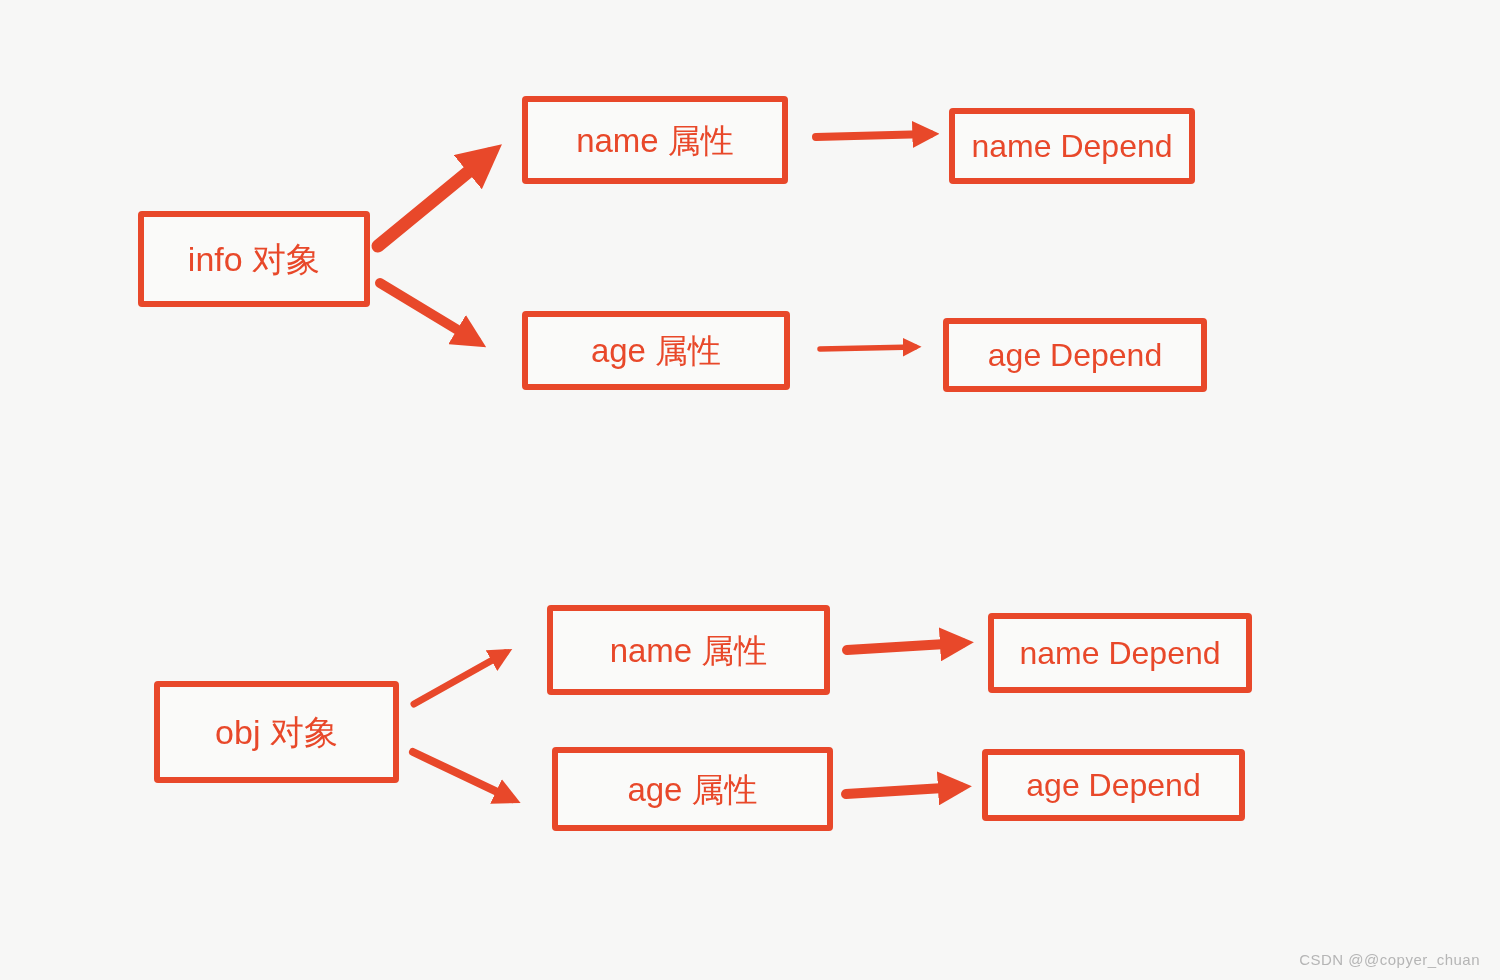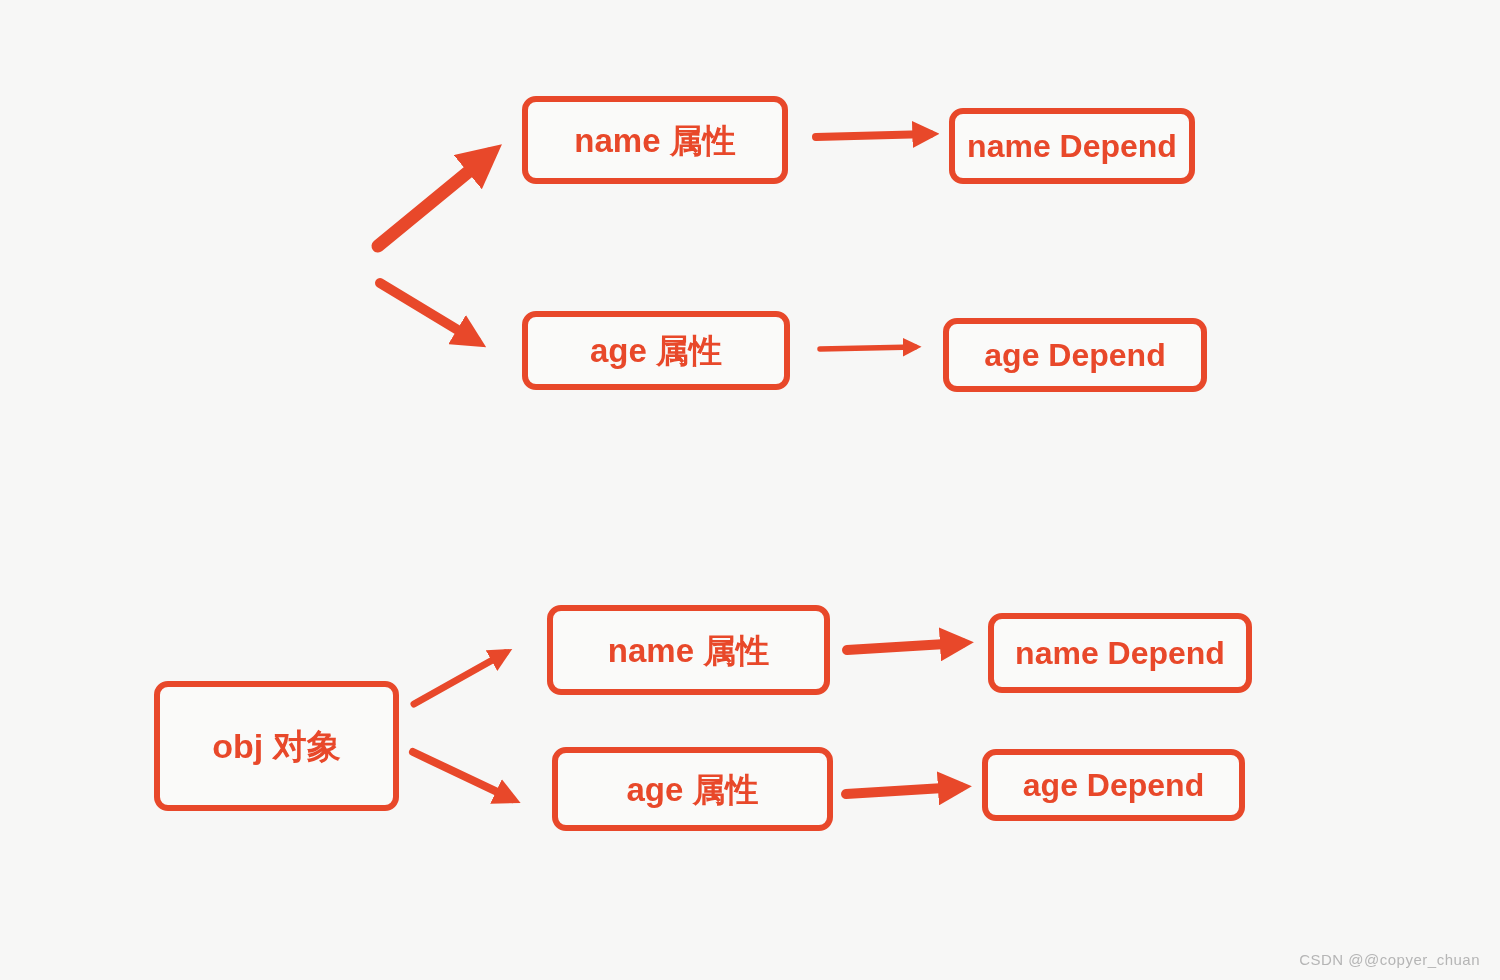--- a/index.html
+++ b/index.html
@@ -29,31 +29,30 @@
   }
   .arrow {
     stroke: var(--accent);
     stroke-linecap: round;
     fill: none;
   }
   .node {
     position: absolute;
     box-sizing: border-box;
     border: 6px solid var(--accent);
-    border-radius: 14px;
+    border-radius: 4px;
     background: var(--node-bg);
     color: var(--accent);
     display: flex;
     align-items: center;
     justify-content: center;
     font-size: 33px;
     line-height: 1;
     white-space: nowrap;
     cursor: default;
-    font-weight: bold;
   }
   .watermark {
     position: absolute;
     right: 20px;
     bottom: 12px;
     font-size: 15px;
     color: var(--watermark);
     letter-spacing: 0.5px;
   }
 </style>
@@ -71,30 +70,31 @@
     <line class="arrow" x1="378" y1="246" x2="490" y2="154" stroke-width="13" marker-end="url(#head)"></line>
     <line class="arrow" x1="380" y1="283" x2="476" y2="341" stroke-width="10" marker-end="url(#head)"></line>
     <line class="arrow" x1="816" y1="137" x2="930" y2="134" stroke-width="8" marker-end="url(#head)"></line>
     <line class="arrow" x1="820" y1="349" x2="915" y2="347" stroke-width="5.5" marker-end="url(#head)"></line>
     <line class="arrow" x1="414" y1="704" x2="505" y2="653" stroke-width="7" marker-end="url(#head)"></line>
     <line class="arrow" x1="413" y1="752" x2="512" y2="799" stroke-width="8" marker-end="url(#head)"></line>
     <line class="arrow" x1="847" y1="650" x2="962" y2="643" stroke-width="10" marker-end="url(#head)"></line>
     <line class="arrow" x1="846" y1="794" x2="960" y2="787" stroke-width="10" marker-end="url(#head)"></line>
   </svg>
 
+  <div class="node" style="left:138px; top:211px; width:232px; height:96px; font-size:34px;">info 对象</div>
 
   <div class="node" style="left:522px; top:96px; width:266px; height:88px;">name 属性</div>
 
   <div class="node" style="left:949px; top:108px; width:246px; height:76px; font-size:32px;">name Depend</div>
 
   <div class="node" style="left:522px; top:311px; width:268px; height:79px;">age 属性</div>
 
   <div class="node" style="left:943px; top:318px; width:264px; height:74px; font-size:32px;">age Depend</div>
 
-  <div class="node" style="left:154px; top:681px; width:245px; height:130px; font-size:34px;">obj 对象</div>
+  <div class="node" style="left:154px; top:681px; width:245px; height:102px; font-size:34px;">obj 对象</div>
 
   <div class="node" style="left:547px; top:605px; width:283px; height:90px;">name 属性</div>
 
   <div class="node" style="left:988px; top:613px; width:264px; height:80px; font-size:32px;">name Depend</div>
 
   <div class="node" style="left:552px; top:747px; width:281px; height:84px;">age 属性</div>
 
   <div class="node" style="left:982px; top:749px; width:263px; height:72px; font-size:32px;">age Depend</div>
 
   <div class="watermark">CSDN @@copyer_chuan</div>

